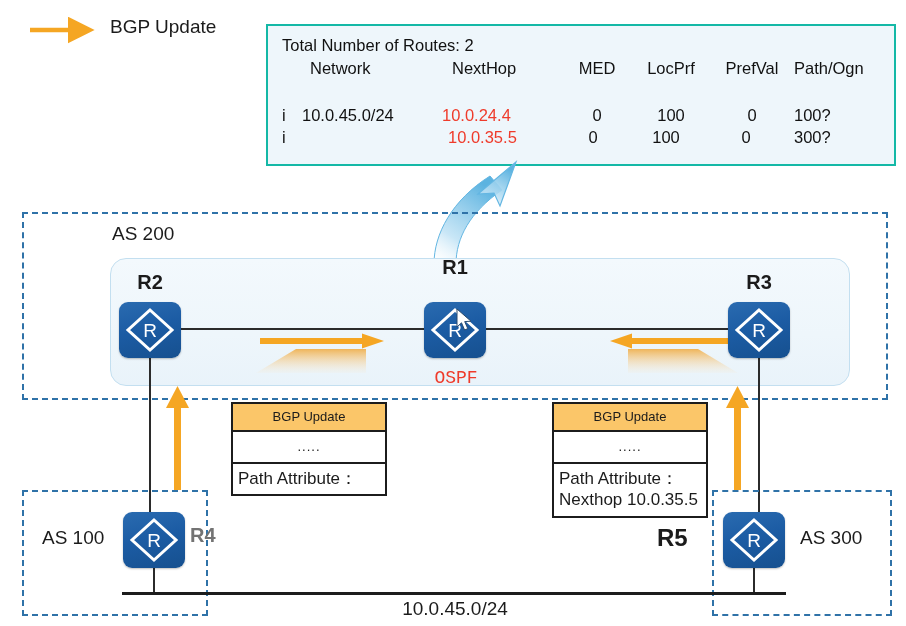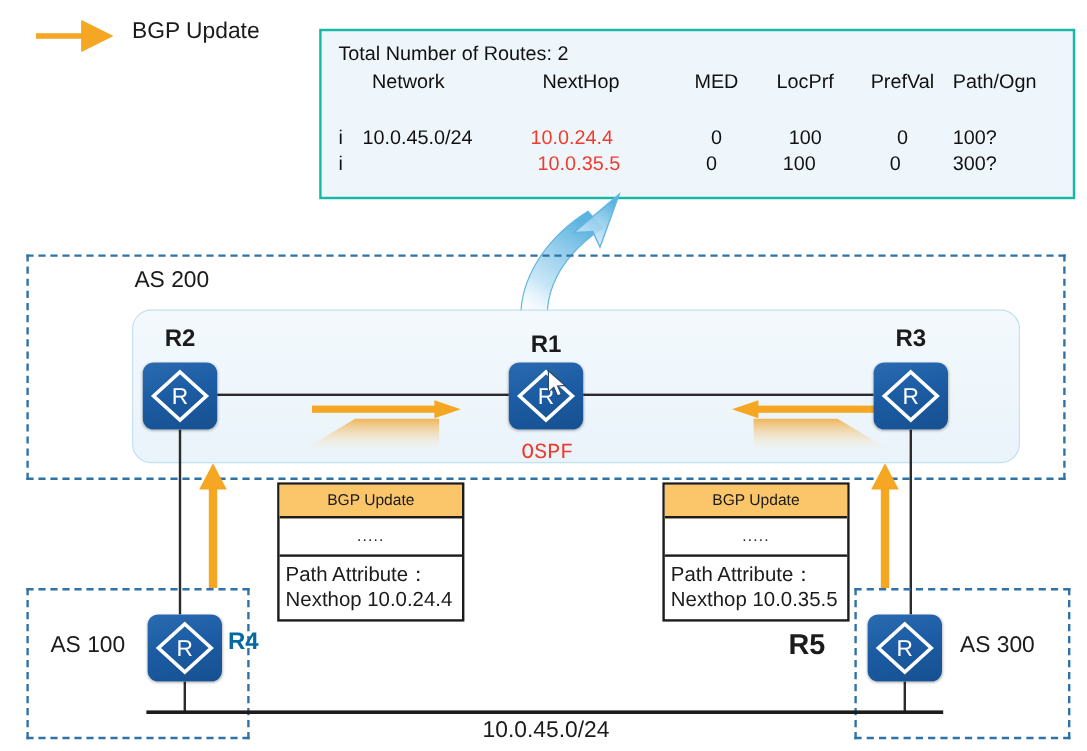--- a/index.html
+++ b/index.html
@@ -116,25 +116,25 @@
   }
   .router svg { display:block; }
   .router-label {
     font-size: 20px; color: #1b1b1b; font-weight: 700;
     text-align: center;
   }
 
   #r2 { left: 119px; top: 302px; }
   #r2-label { left: 119px; top: 271px; width: 62px; }
   #r1 { left: 424px; top: 302px; }
-  #r1-label { left: 424px; top: 276px; width: 62px; }
+  #r1-label { left: 424px; top: 256px; width: 62px; }
   #r3 { left: 728px; top: 302px; }
   #r3-label { left: 728px; top: 271px; width: 62px; }
   #r4 { left: 123px; top: 512px; }
-  #r4-label { left: 190px; top: 524px; font-size: 20px; color:#0369a1; font-weight:700;}
+  #r4-label { left: 190px; top: 524px; font-size: 20px; color:#737373; font-weight:700;}
   #r5 { left: 723px; top: 512px; }
   #r5-label { left: 657px; top: 524px; font-size: 24px; color:#1b1b1b; font-weight:700;}
 
   #ospf-label {
     left: 424px; top: 368px; width: 64px;
     text-align: center;
     font-size: 18px; color: #ef3b2b; font-family: Liberation Mono, monospace;
   }
 
   
@@ -355,21 +355,20 @@
     </svg>
   </div>
 
   <div class="abs" id="ospf-label">OSPF</div>
 
   <div class="abs msgbox" id="msg-left">
     <div class="mb-head">BGP Update</div>
     <div class="mb-dots">.....</div>
     <div class="mb-body">
       <div>Path Attribute：</div>
-      <div>Nexthop 10.0.24.4</div>
     </div>
   </div>
 
   <div class="abs msgbox" id="msg-right">
     <div class="mb-head">BGP Update</div>
     <div class="mb-dots">.....</div>
     <div class="mb-body">
       <div>Path Attribute：</div>
       <div>Nexthop 10.0.35.5</div>
     </div>

